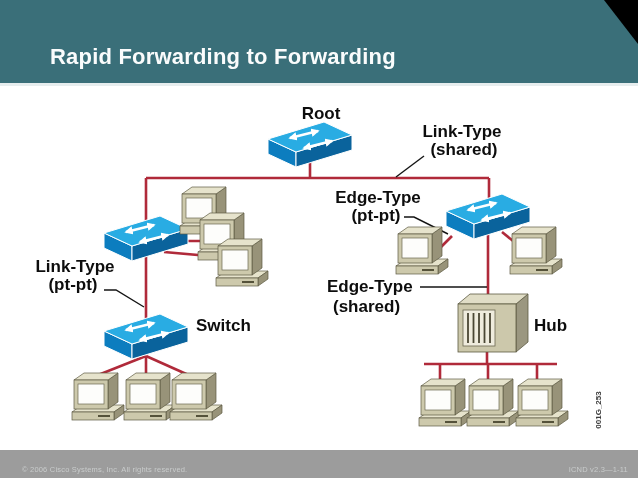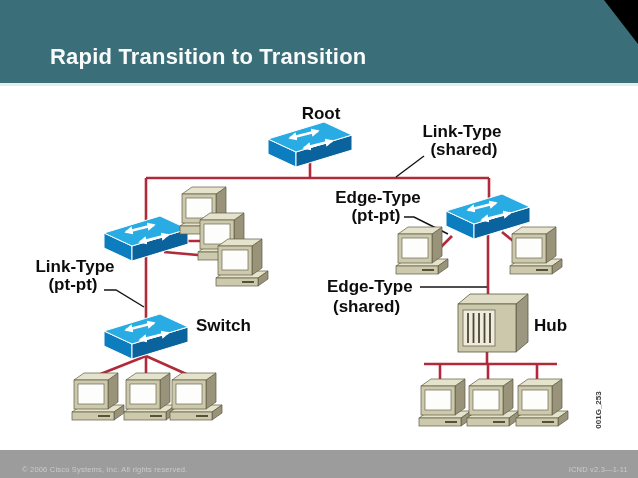--- a/index.html
+++ b/index.html
@@ -29,21 +29,21 @@
   .footer-text{color:#C9CCCC;font-size:7.5px;letter-spacing:.2px;}
   .lbl{font-weight:bold;font-size:17px;fill:#0d0d0d;}
   .lbl-sm{font-weight:bold;font-size:8px;fill:#3a3a3a;}
 </style>
 </head>
 <body>
 
 <div id="slide">
 
   <div id="header">
-    <div id="title">Rapid Transition to Transition</div>
+    <div id="title">Rapid Forwarding to Forwarding</div>
   </div>
   <div id="corner-triangle"></div>
 
   <svg id="diagram" viewBox="0 86 638 364" width="638" height="364" xmlns="http://www.w3.org/2000/svg">
 
     <defs>
       <marker id="ah" viewBox="0 0 10 10" refX="8" refY="5" markerWidth="3" markerHeight="3" orient="auto-start-reverse">
           <path d="M0,0 L10,5 L0,10 z" fill="#ffffff"></path>
         </marker>
 

